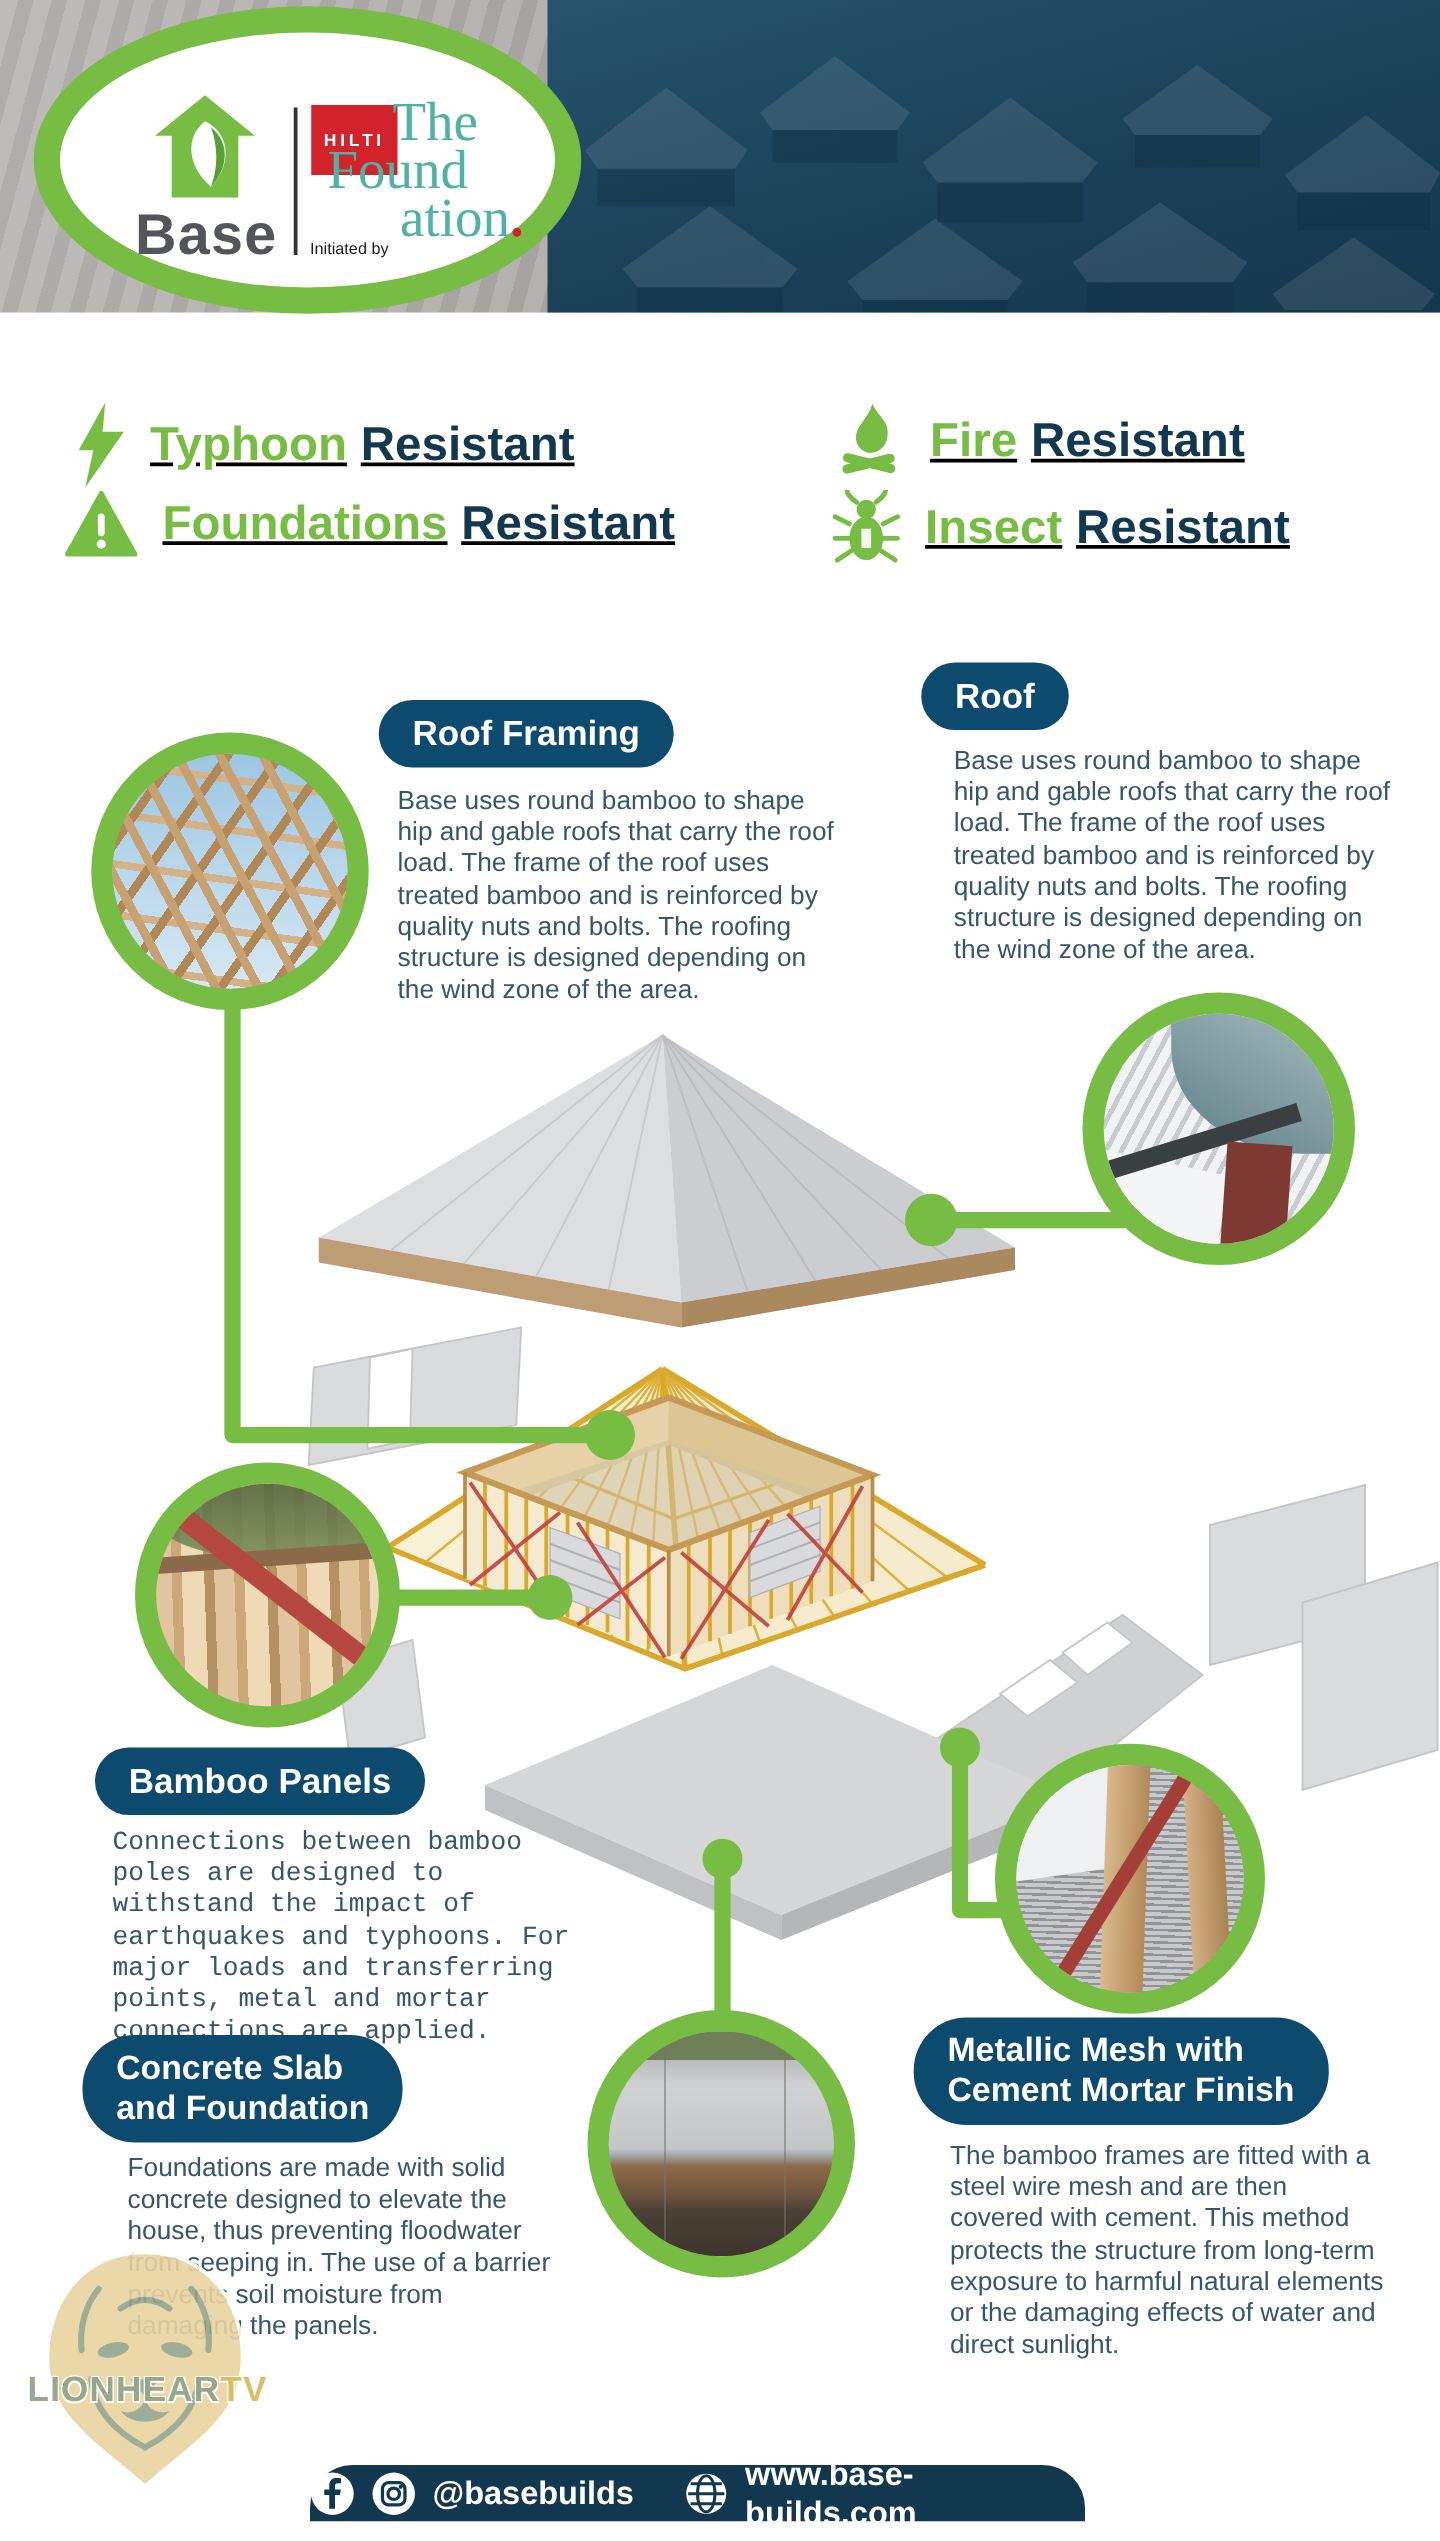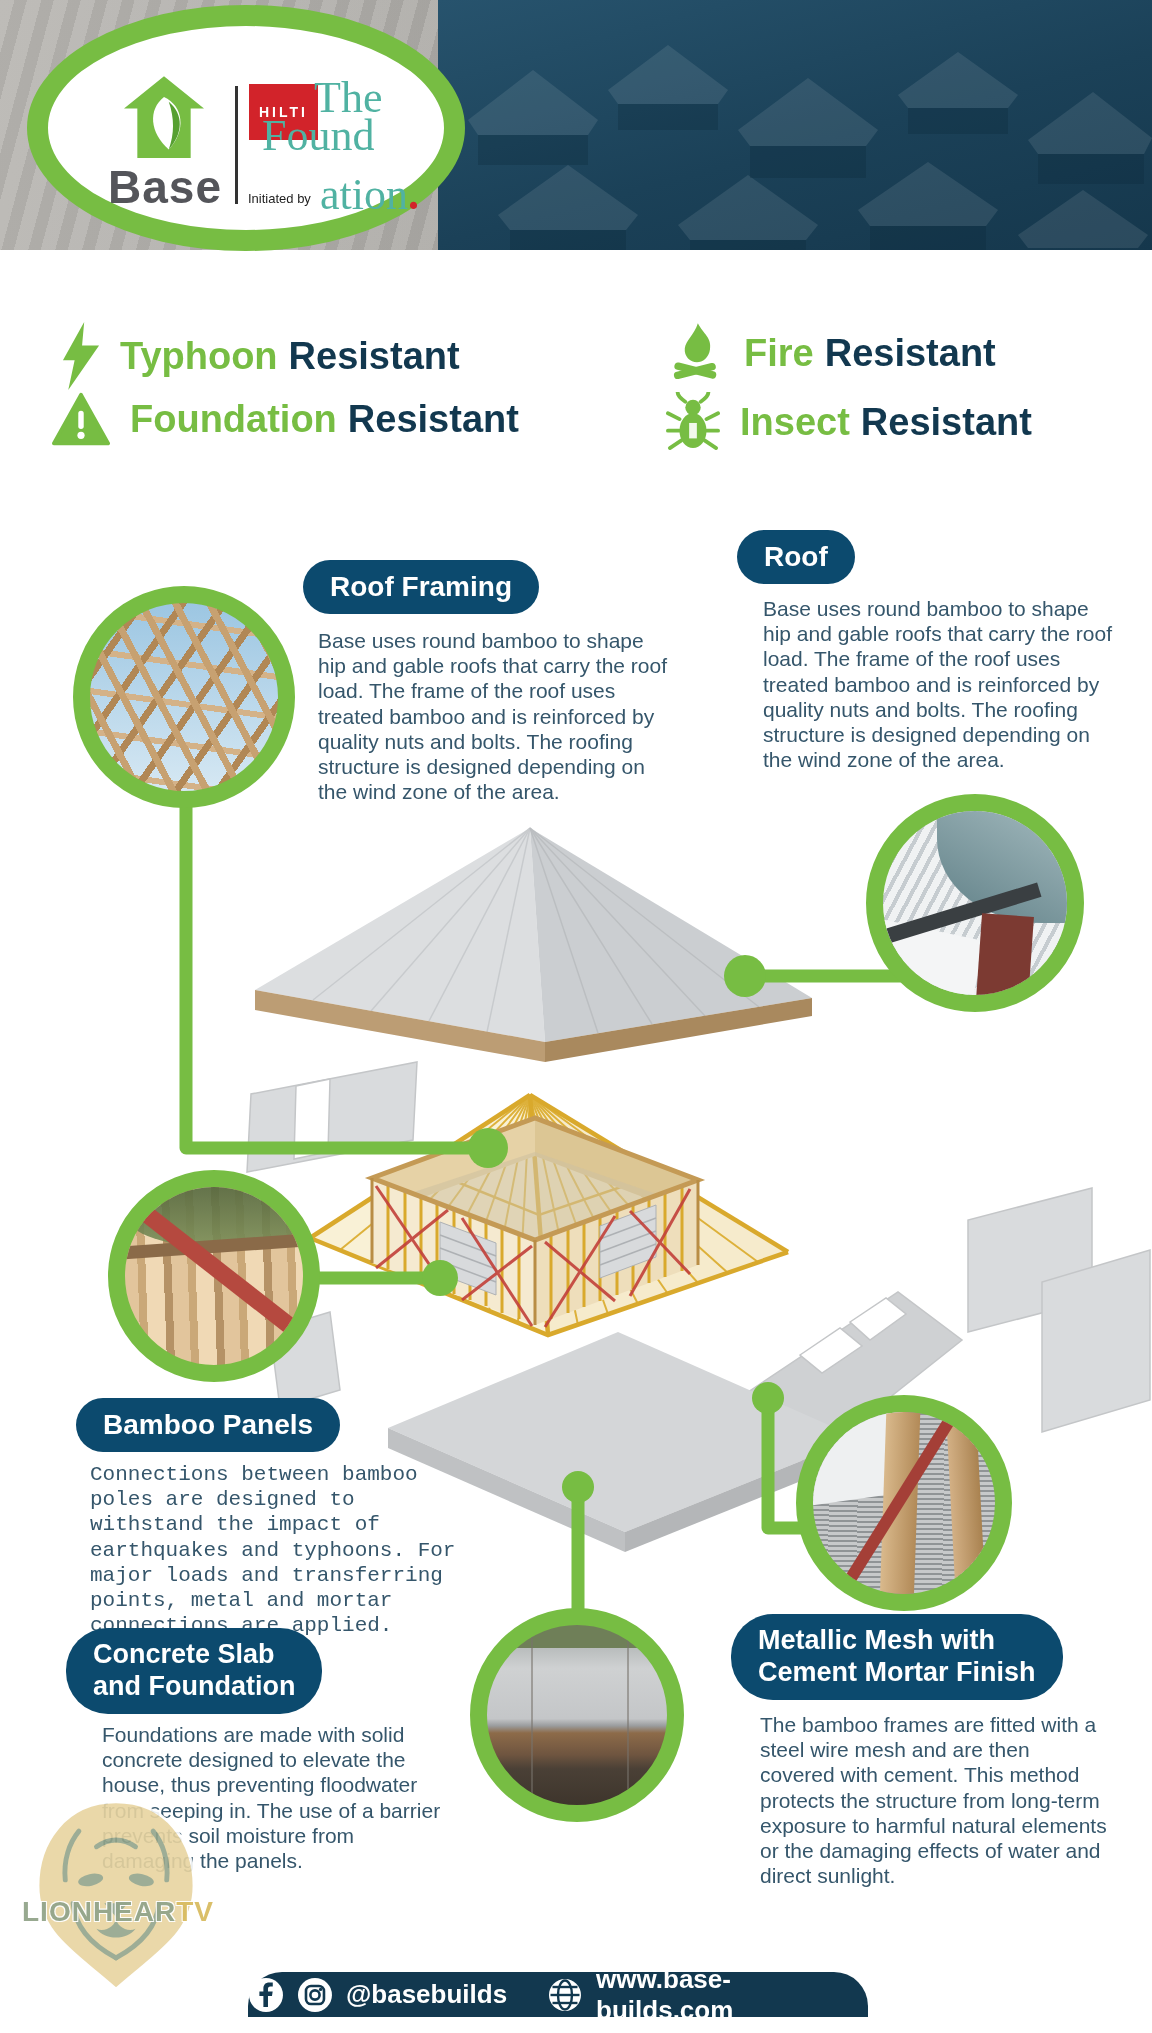--- a/index.html
+++ b/index.html
@@ -14,31 +14,31 @@
   .header-navy{position:absolute;top:0;right:0;width:714px;height:250px;
           background:linear-gradient(165deg,#27536d 0%,#1b4158 55%,#15374c 100%);}
   .logo-ellipse{position:absolute;top:5px;left:27px;width:438px;height:246px;background:#fff;
           border:21px solid #77bd43;border-radius:50%;box-sizing:border-box;}
   .logo-house{position:absolute;left:76px;top:50px;}
   .logo-base{position:absolute;left:60px;top:134px;font-size:46px;font-weight:bold;color:#54555a;letter-spacing:1px;}
   .logo-divider{position:absolute;left:187px;top:60px;width:3px;height:118px;background:#333;}
   .logo-hilti{position:absolute;left:201px;top:58px;background:#d2232a;color:#fff;font-weight:bold;
           font-size:14px;letter-spacing:3px;padding:20px 10px;}
   .fnd{position:absolute;color:#50b2a2;font-family:"Liberation Serif",serif;font-size:44px;line-height:1;}
-  .fnd1{left:266px;top:50px;} .fnd2{left:214px;top:88px;} .fnd3{left:272px;top:127px;margin-top:20px;}
+  .fnd1{left:266px;top:50px;} .fnd2{left:214px;top:88px;} .fnd3{left:272px;top:127px;}
   .fnd-dot{color:#d2232a;font-weight:bold;}
   .logo-initiated{position:absolute;left:200px;top:165px;font-size:13px;color:#1d1d1d;}
   .title-block{position:absolute;left:556px;top:42px;color:#fff;}
   .title-l1{font-size:47px;font-weight:500;letter-spacing:.5px;}
   .title-l2{font-size:82px;font-weight:bold;margin-top:2px;letter-spacing:1px;}
   .title-green{color:#77bd43;margin-right:18px;}
   .title-white{color:#ffffff;font-weight:600;}
 
   
-  .feat{position:absolute;display:flex;align-items:center;gap:20px;}
+  .feat{position:absolute;display:flex;align-items:center;gap:20px;text-decoration:underline;}
   .feat-text{font-size:38px;font-weight:bold;white-space:nowrap;}
   .feat-green{color:#77bd43;margin-right:11px;}
   .feat-navy{color:#12384f;}
   .f1{left:62px;top:322px;} .f2{left:52px;top:392px;}
   .f3{left:668px;top:322px;} .f4{left:666px;top:392px;}
 
   
   .pill{position:absolute;background:#0c4a6e;color:#fff;font-weight:bold;border-radius:999px;
         padding:11px 27px;font-size:28px;white-space:nowrap;}
   .pill.double{border-radius:42px;font-size:27px;line-height:1.18;white-space:normal;}
@@ -159,21 +159,21 @@
       <polygon points="20,0 0,36 11,36 5,64 34,22 18,22" fill="#77bd43"></polygon>
     </svg>
     <div class="feat-text"><span class="feat-green">Typhoon</span><span class="feat-navy">Resistant</span></div>
   </div>
   <div class="feat f2">
     <svg width="58" height="54" viewBox="0 0 64 58">
       <polygon points="32,2 62,56 2,56" fill="#77bd43" stroke="#77bd43" stroke-width="4" stroke-linejoin="round"></polygon>
       <rect x="29" y="20" width="6" height="20" rx="3" fill="#ffffff"></rect>
       <circle cx="32" cy="47" r="4" fill="#ffffff"></circle>
     </svg>
-    <div class="feat-text"><span class="feat-green">Foundation</span><span class="feat-navy">Resistant</span></div>
+    <div class="feat-text"><span class="feat-green">Foundations</span><span class="feat-navy">Resistant</span></div>
   </div>
   <div class="feat f3">
     <svg width="56" height="62" viewBox="0 0 60 64">
       <path d="M32,0 C38,12 47,15 45,28 C44,37 37,42 31,42 C24,42 17,36 18,27 C19,18 28,13 32,0 Z" fill="#77bd43"></path>
       <rect x="6" y="47" width="46" height="8" rx="4" fill="#77bd43" transform="rotate(14 30 52)"></rect>
       <rect x="6" y="47" width="46" height="8" rx="4" fill="#77bd43" transform="rotate(-14 30 52)"></rect>
     </svg>
     <div class="feat-text"><span class="feat-green">Fire</span><span class="feat-navy">Resistant</span></div>
   </div>
   <div class="feat f4">

